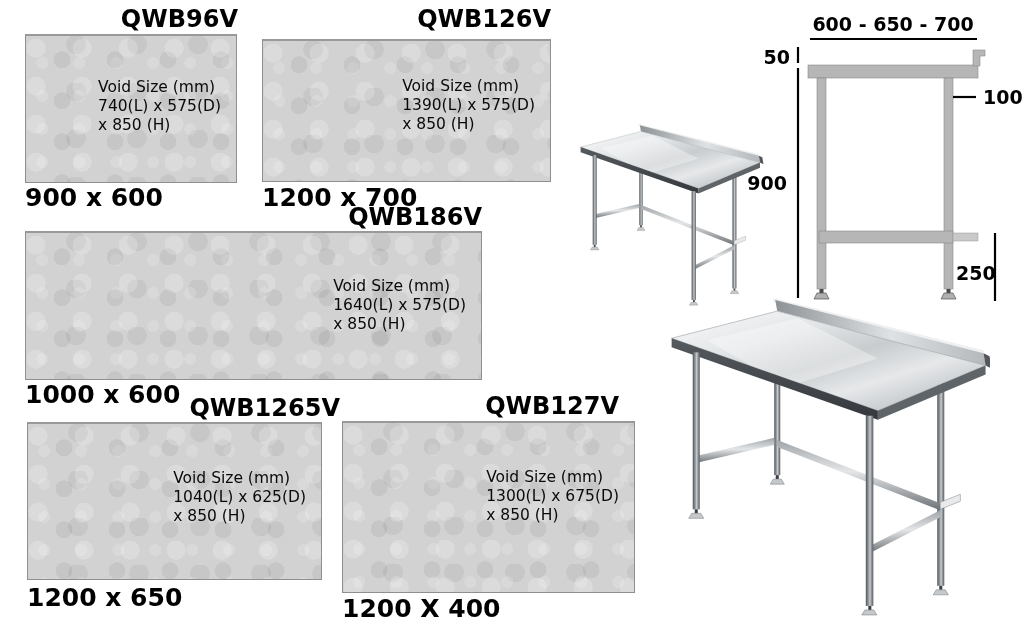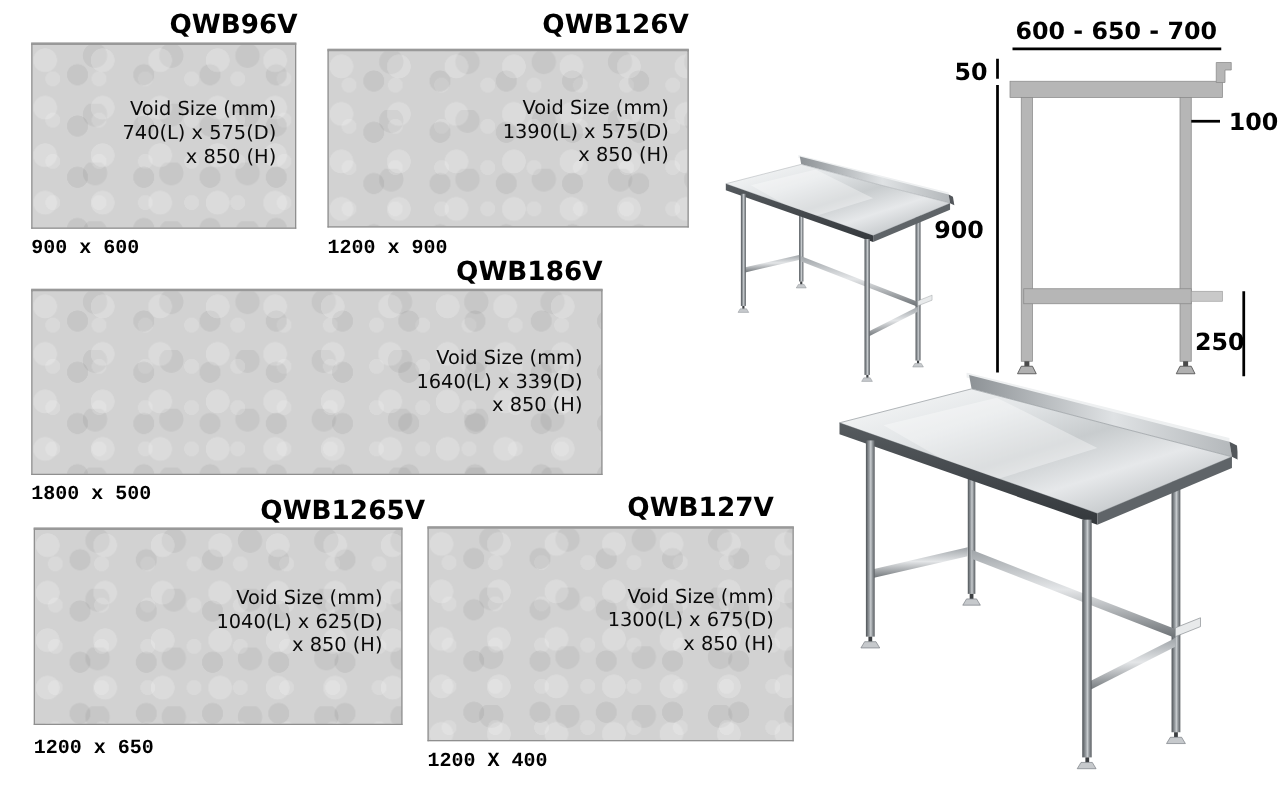--- a/index.html
+++ b/index.html
@@ -4,40 +4,40 @@
 <style>
   html,body{margin:0;padding:0}
   body{
     width:1024px;height:630px;position:relative;overflow:hidden;
     background:#ffffff;
     font-family:"DejaVu Sans","Liberation Sans",sans-serif;
     color:#000;
   }
   .abs{position:absolute}
   .model-title{
-    position:absolute;font-weight:bold;font-size:21px;line-height:22px;
+    position:absolute;font-weight:bold;font-size:24px;line-height:22px;
     text-align:right;white-space:nowrap;
   }
   .caption{
-    position:absolute;font-weight:bold;font-size:16px;line-height:22px;white-space:nowrap;font-family:Liberation Mono, monospace;
+    position:absolute;font-weight:bold;font-size:25px;line-height:22px;white-space:nowrap;
   }
   .swatch{
     position:absolute;box-sizing:border-box;
     background-color:#d2d2d2;
     background-image:
       radial-gradient(circle at 22% 32%, rgba(255,255,255,.20) 0 21%, rgba(255,255,255,0) 22%),
       radial-gradient(circle at 68% 58%, rgba(0,0,0,.06) 0 19%, rgba(0,0,0,0) 20%),
       radial-gradient(circle at 44% 82%, rgba(255,255,255,.16) 0 17%, rgba(255,255,255,0) 18%),
       radial-gradient(circle at 82% 18%, rgba(0,0,0,.05) 0 15%, rgba(0,0,0,0) 16%);
     background-size:46px 38px,53px 41px,37px 33px,61px 47px;
     border:1px solid #8f8f8f;border-top:2px solid #999999;
     display:flex;align-items:center;justify-content:flex-end;
   }
   .void-text{
-    text-align:right;font-size:15.5px;line-height:19px;padding-right:15px;color:#0a0a0a;
+    text-align:left;font-size:15.5px;line-height:19px;padding-right:15px;color:#0a0a0a;
   }
   .vt-p0{transform:translateY(-3px)}
   .vt-p1{transform:translateY(-6px)}
   .vt-p2{transform:translateY(-1px)}
   .vt-p3{transform:translateY(-4px)}
   .vt-p4{transform:translateY(-11px)}
 
   
   .p0-title{left:25px;top:8px;width:213px}
   .p0-rect {left:25px;top:34px;width:212px;height:149px}
@@ -88,33 +88,33 @@
 
 <div>
   <div class="model-title p1-title">QWB126V</div>
   <div class="swatch p1-rect">
     <div class="void-text vt-p1">
       <div>Void Size (mm)</div>
       <div>1390(L) x 575(D)</div>
       <div>x 850 (H)</div>
     </div>
   </div>
-  <div class="caption p1-cap">1200 x 900</div>
+  <div class="caption p1-cap">1200 x 700</div>
 </div>
 
 <div>
   <div class="model-title p2-title">QWB186V</div>
   <div class="swatch p2-rect">
     <div class="void-text vt-p2">
       <div>Void Size (mm)</div>
-      <div>1640(L) x 339(D)</div>
-      <div>x 850 (H)</div>
-    </div>
-  </div>
-  <div class="caption p2-cap">1800 x 500</div>
+      <div>1640(L) x 575(D)</div>
+      <div>x 850 (H)</div>
+    </div>
+  </div>
+  <div class="caption p2-cap">1000 x 600</div>
 </div>
 
 <div>
   <div class="model-title p3-title">QWB1265V</div>
   <div class="swatch p3-rect">
     <div class="void-text vt-p3">
       <div>Void Size (mm)</div>
       <div>1040(L) x 625(D)</div>
       <div>x 850 (H)</div>
     </div>

